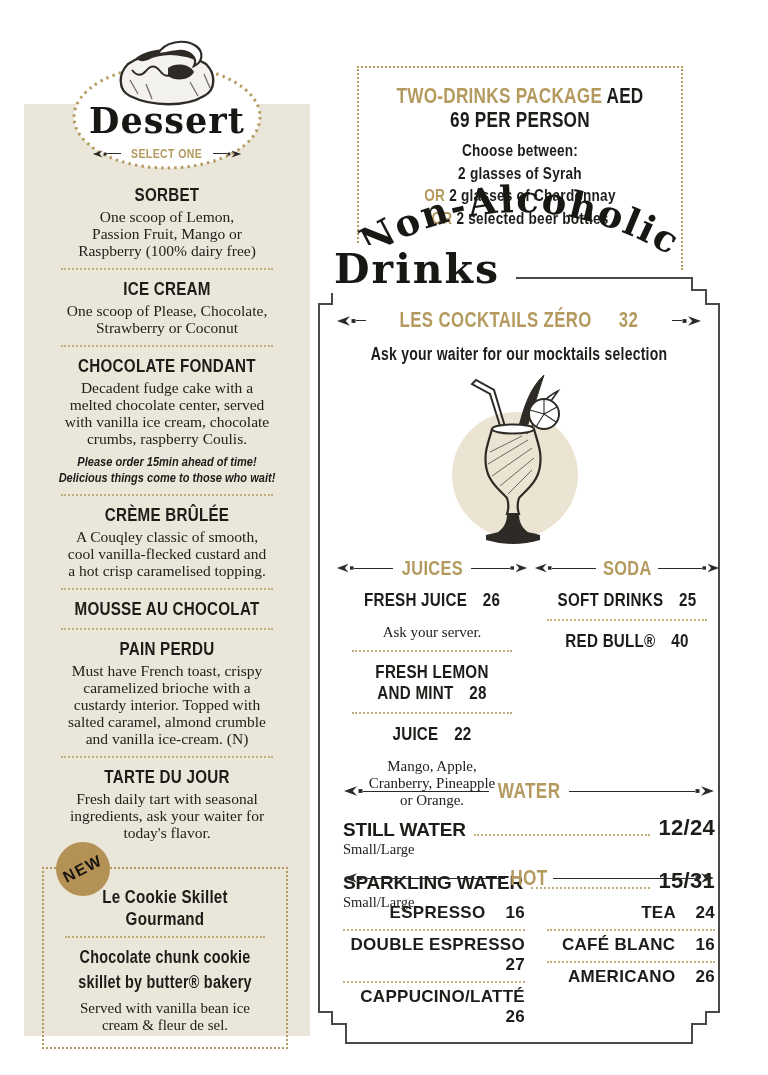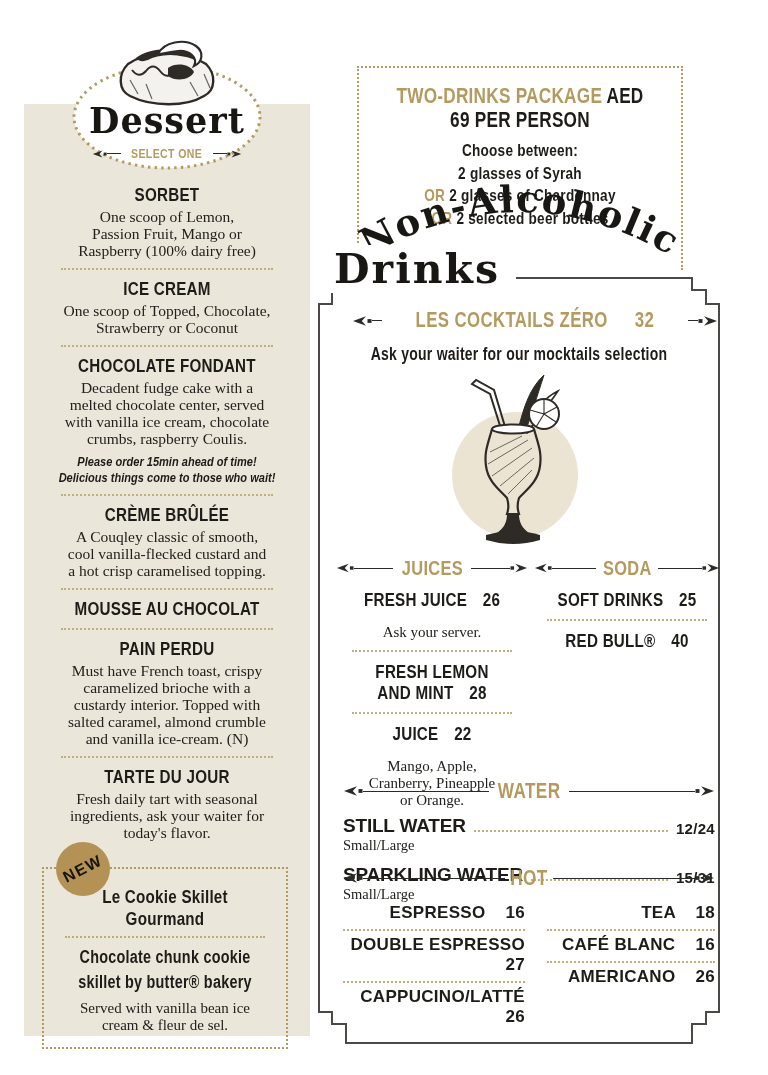--- a/index.html
+++ b/index.html
@@ -45,38 +45,38 @@
   
   .pkg{position:absolute;left:357px;top:66px;width:326px;height:204px;
        border:2px dotted #b49a5e;border-bottom:none;box-sizing:border-box;padding-top:16px;text-align:center;}
   .pkg-title{font-size:21.5px;line-height:24px;}
   .pkg-line{font-size:17px;line-height:22.5px;}
   .arc-svg{position:absolute;left:330px;top:176px;}
   .frame-svg{position:absolute;left:318px;top:268px;}
   .drinks-title{position:absolute;left:318px;top:245px;width:402px;text-align:left;z-index:3;}
   .drinks-title span{display:inline-block;background:#fff;padding:0 16px;
       font-family:"DejaVu Serif",serif;font-weight:bold;font-size:41px;letter-spacing:2px;color:#191714;}
-  .zero-row{position:absolute;left:352px;top:308px;width:366px;justify-content:space-between;}
+  .zero-row{position:absolute;left:336px;top:308px;width:366px;justify-content:space-between;}
   .zero-lbl{font-size:21.5px;letter-spacing:.5px;}
   .zero-price{font-size:21.5px;margin-left:30px;}
   .mock-note{position:absolute;left:318px;top:344px;width:402px;text-align:center;font-size:17.5px;}
   .ill-circle{position:absolute;left:452px;top:412px;width:126px;height:126px;border-radius:50%;background:#ece4d2;}
   .ill-glass{position:absolute;left:452px;top:372px;z-index:2;}
   .col-head .lbl{font-size:21px;letter-spacing:.5px;}
   .juices{position:absolute;left:336px;top:556px;width:192px;text-align:center;}
   .soda{position:absolute;left:534px;top:556px;width:186px;text-align:center;}
   .item-line{font-size:19px;line-height:21px;margin-top:9px;}
   .item-line .price{margin-left:14px;}
   .item-desc{font-size:15px;line-height:17px;margin-top:14px;}
   .g-div{border-top:2px dotted rgba(180,154,94,.8);width:160px;margin:9px auto 0 auto;height:0;}
   .water{position:absolute;left:343px;top:778px;width:372px;}
   .wrow{display:flex;align-items:flex-end;margin-top:11px;}
   .wname{font-size:19px;letter-spacing:-.2px;}
   .wlead{flex:1;border-bottom:2px dotted rgba(180,154,94,.8);margin:0 8px 5px 8px;}
-  .wprice{font-size:15px;}
+  .wprice{font-size:22px;}
   .wsize{font-size:14.5px;line-height:15px;margin-top:1px;}
   .hot{position:absolute;left:343px;top:865px;width:372px;text-align:right;}
   .hot-cols{display:flex;justify-content:space-between;margin-top:8px;}
   .hcol{width:182px;}
   .hcol.r{width:168px;}
   .hrow{font-size:17px;padding:4px 0 6px 0;}
   .hrow .price{margin-left:15px;}
   .h-div{border-top:2px dotted rgba(180,154,94,.8);height:0;}
 </style>
 </head>
@@ -99,21 +99,21 @@
       <div>
         <div class="cond d-name cxb">SORBET</div>
         <div class="serif d-desc pre">One scoop of Lemon,
 Passion Fruit, Mango or
 Raspberry (100% dairy free)</div>
       </div>
       <div class="d-div"></div>
 
       <div>
         <div class="cond d-name cxb">ICE CREAM</div>
-        <div class="serif d-desc pre">One scoop of Topped, Chocolate,
+        <div class="serif d-desc pre">One scoop of Please, Chocolate,
 Strawberry or Coconut</div>
       </div>
       <div class="d-div"></div>
 
       <div>
         <div class="cond d-name cxb">CHOCOLATE FONDANT</div>
         <div class="serif d-desc pre">Decadent fudge cake with a
 melted chocolate center, served
 with vanilla ice cream, chocolate
 crumbs, raspberry Coulis.</div>
@@ -366,21 +366,21 @@
         </div>
         <div class="h-div"></div>
         <div class="cond hrow">
           <span>CAPPUCINO/LATTÉ</span>
           <span class="price">26</span>
         </div>
       </div>
       <div class="hcol r">
         <div class="cond hrow">
           <span>TEA</span>
-          <span class="price">18</span>
+          <span class="price">24</span>
         </div>
         <div class="h-div"></div>
         <div class="cond hrow">
           <span>CAFÉ BLANC</span>
           <span class="price">16</span>
         </div>
         <div class="h-div"></div>
         <div class="cond hrow">
           <span>AMERICANO</span>
           <span class="price">26</span>

